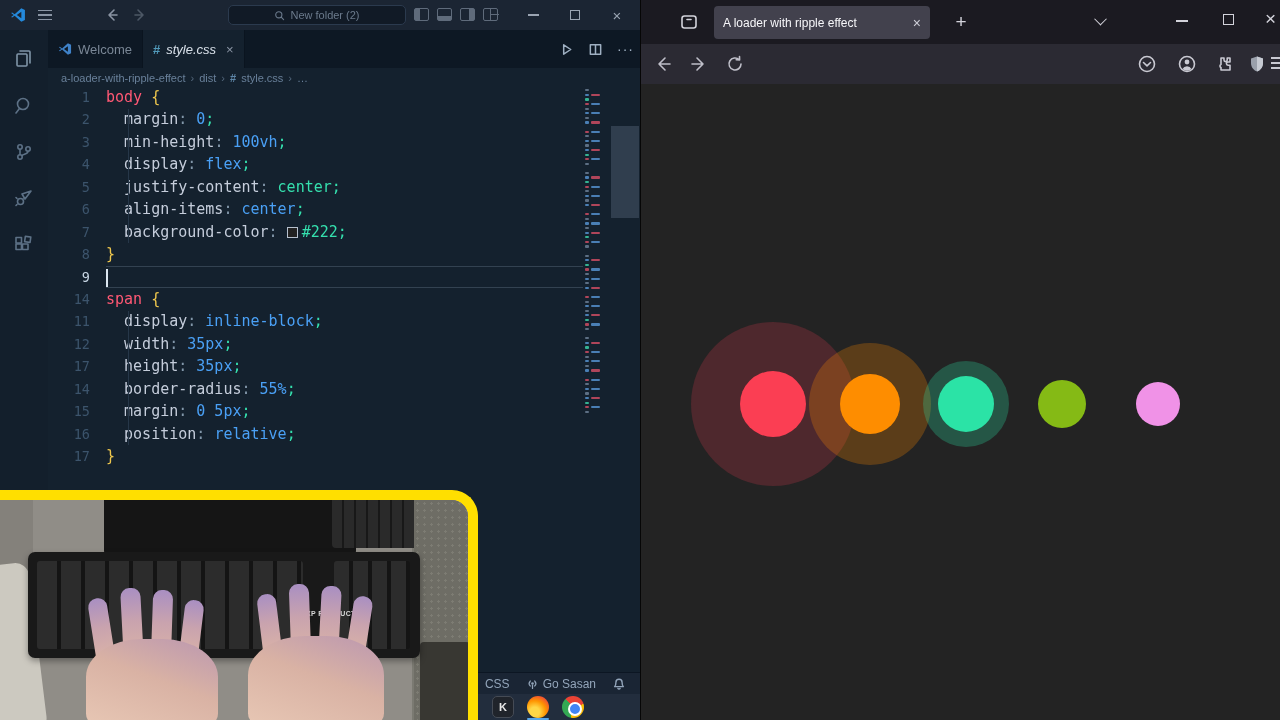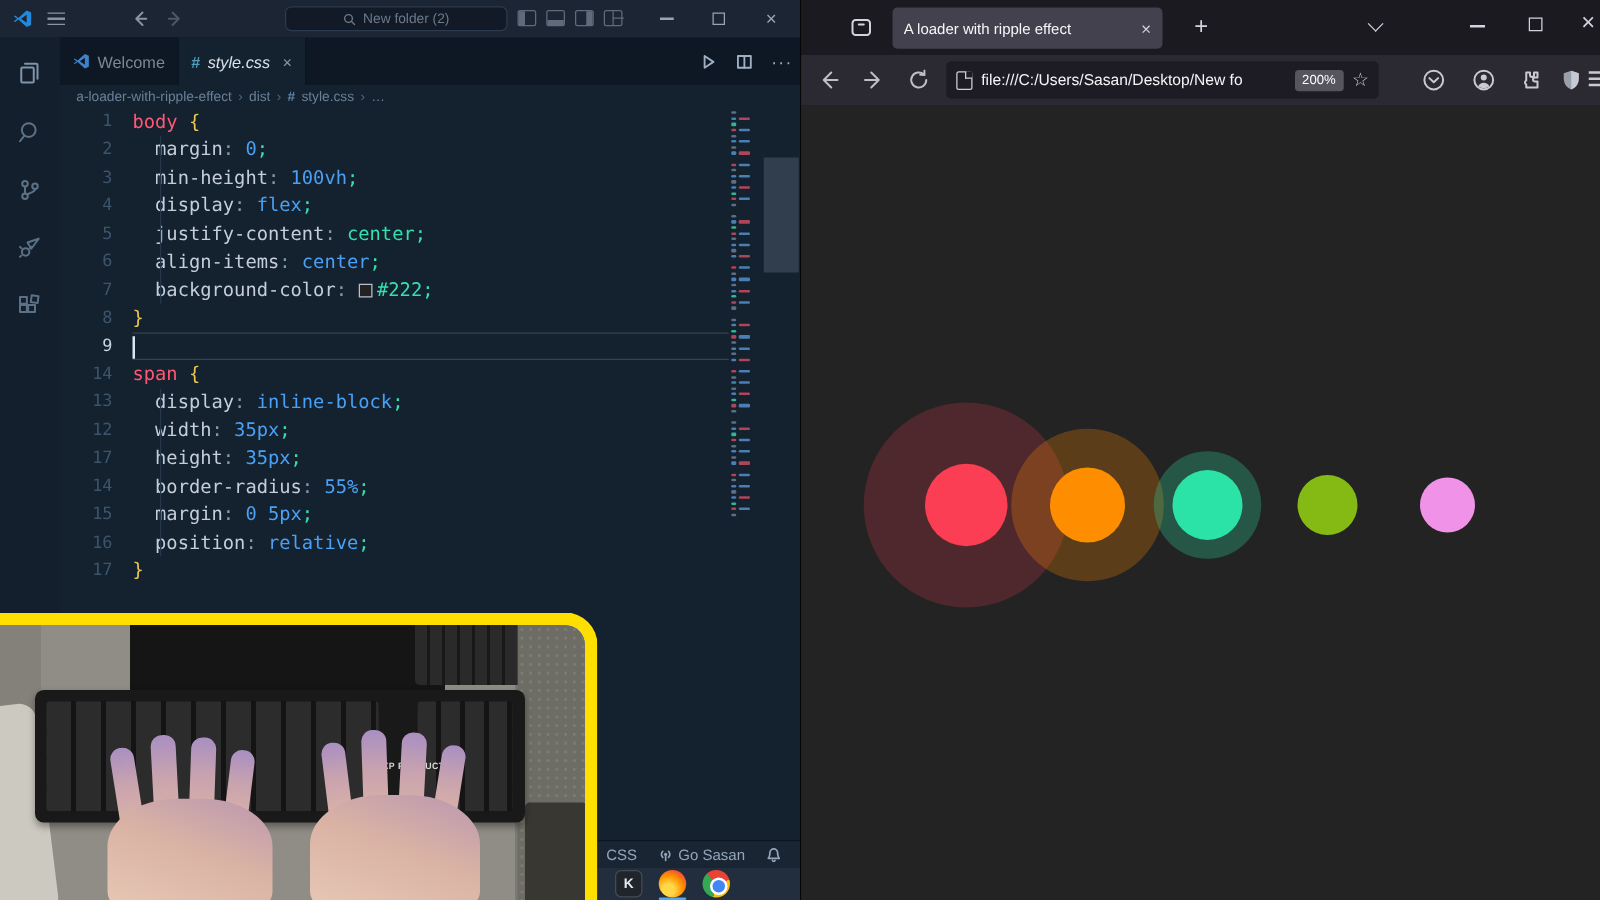--- a/index.html
+++ b/index.html
@@ -278,21 +278,21 @@
           </div>
           <div class="code-row active">
             <span class="ln">9</span>
             <span class="ct"><span class="cursor"></span></span>
           </div>
           <div class="code-row">
             <span class="ln">14</span>
             <span class="ct"><span class="tk-s">span</span><span class="tk-w"> </span><span class="tk-b">{</span></span>
           </div>
           <div class="code-row">
-            <span class="ln">13</span>
+            <span class="ln">11</span>
             <span class="ct"><span class="tk-w">  </span><span class="tk-p">display</span><span class="tk-c">:</span><span class="tk-w"> </span><span class="tk-v">inline-block</span><span class="tk-e">;</span></span>
           </div>
           <div class="code-row">
             <span class="ln">12</span>
             <span class="ct"><span class="tk-w">  </span><span class="tk-p">width</span><span class="tk-c">:</span><span class="tk-w"> </span><span class="tk-v">35px</span><span class="tk-e">;</span></span>
           </div>
           <div class="code-row">
             <span class="ln">17</span>
             <span class="ct"><span class="tk-w">  </span><span class="tk-p">height</span><span class="tk-c">:</span><span class="tk-w"> </span><span class="tk-v">35px</span><span class="tk-e">;</span></span>
           </div>
@@ -604,26 +604,20 @@
     <div class="bw-toolbar">
       <svg class="nav-ic" style="left:12px" viewBox="0 0 20 20">
           <path class="icstroke" d="M12 4 6 10 12 16 M6 10 H17"></path>
         </svg>
       <svg class="nav-ic" style="left:48px" viewBox="0 0 20 20">
           <path class="icstroke" d="M8 4 14 10 8 16 M14 10 H3"></path>
         </svg>
       <svg class="nav-ic" style="left:84px" viewBox="0 0 20 20">
           <path class="icstroke" d="M16 10 a6 6 0 1 1 -1.8 -4.3 M14.5 2.5 14.6 6 11.2 5.8"></path>
         </svg>
-      <div class="bw-urlbar">
-        <div class="url-page-ic"></div>
-        <span class="url-text">file:///C:/Users/Sasan/Desktop/New fo</span>
-        <span class="zoom-badge">200%</span>
-        <span class="star-ic">☆</span>
-      </div>
       <svg class="tb-right-ic" style="left:496px" viewBox="0 0 20 20">
           <circle class="icstroke" cx="10" cy="10" r="7.5"></circle>
           <path class="icstroke" d="M6.5 8.5 10 11.8 13.5 8.5"></path>
         </svg>
       <svg class="tb-right-ic" style="left:536px" viewBox="0 0 20 20">
           <circle class="icstroke" cx="10" cy="10" r="7.5"></circle>
           <circle fill="currentColor" cx="10" cy="8" r="2.4"></circle>
           <path fill="currentColor" d="M5.5 15 a5 5 0 0 1 9 0 A7.4 7.4 0 0 1 5.5 15 Z"></path>
         </svg>
       <svg class="tb-right-ic" style="left:573px" viewBox="0 0 20 20">

